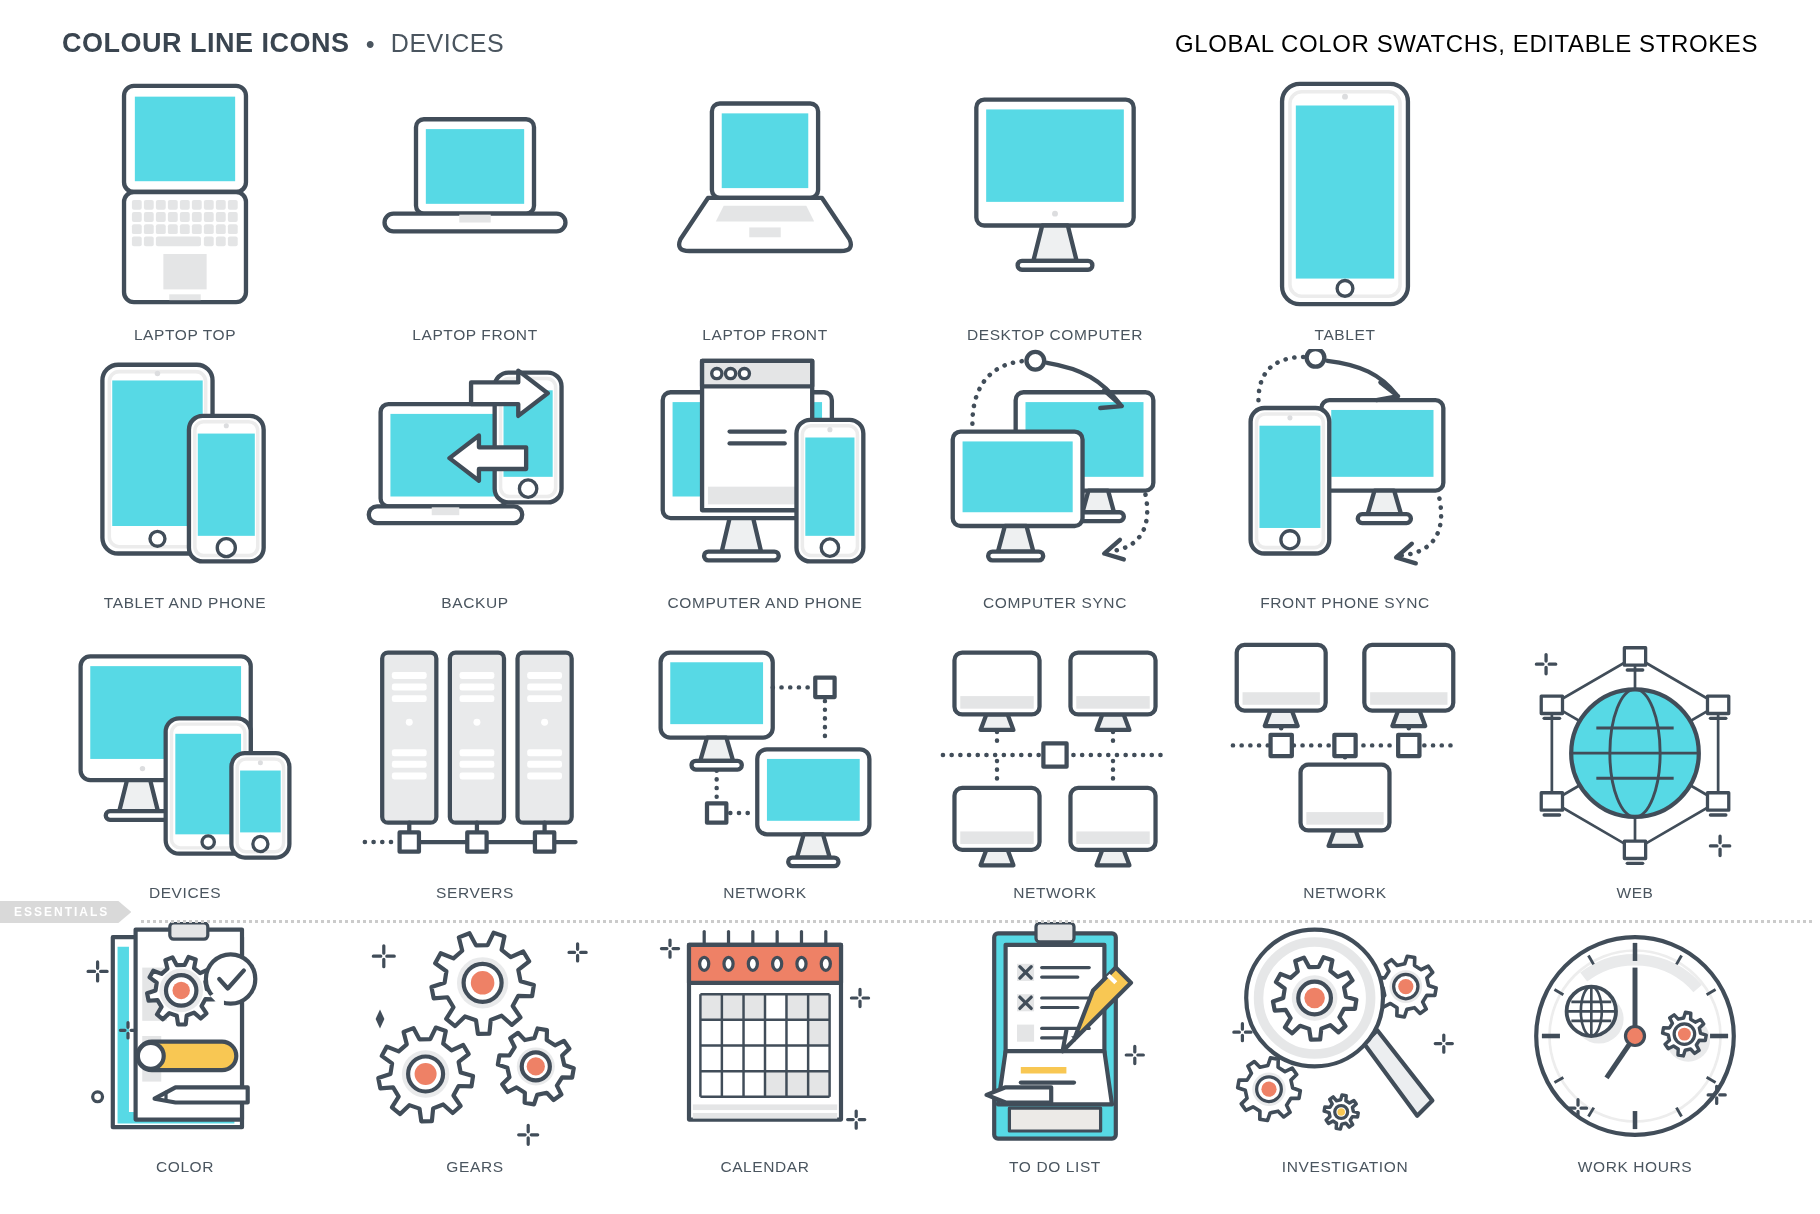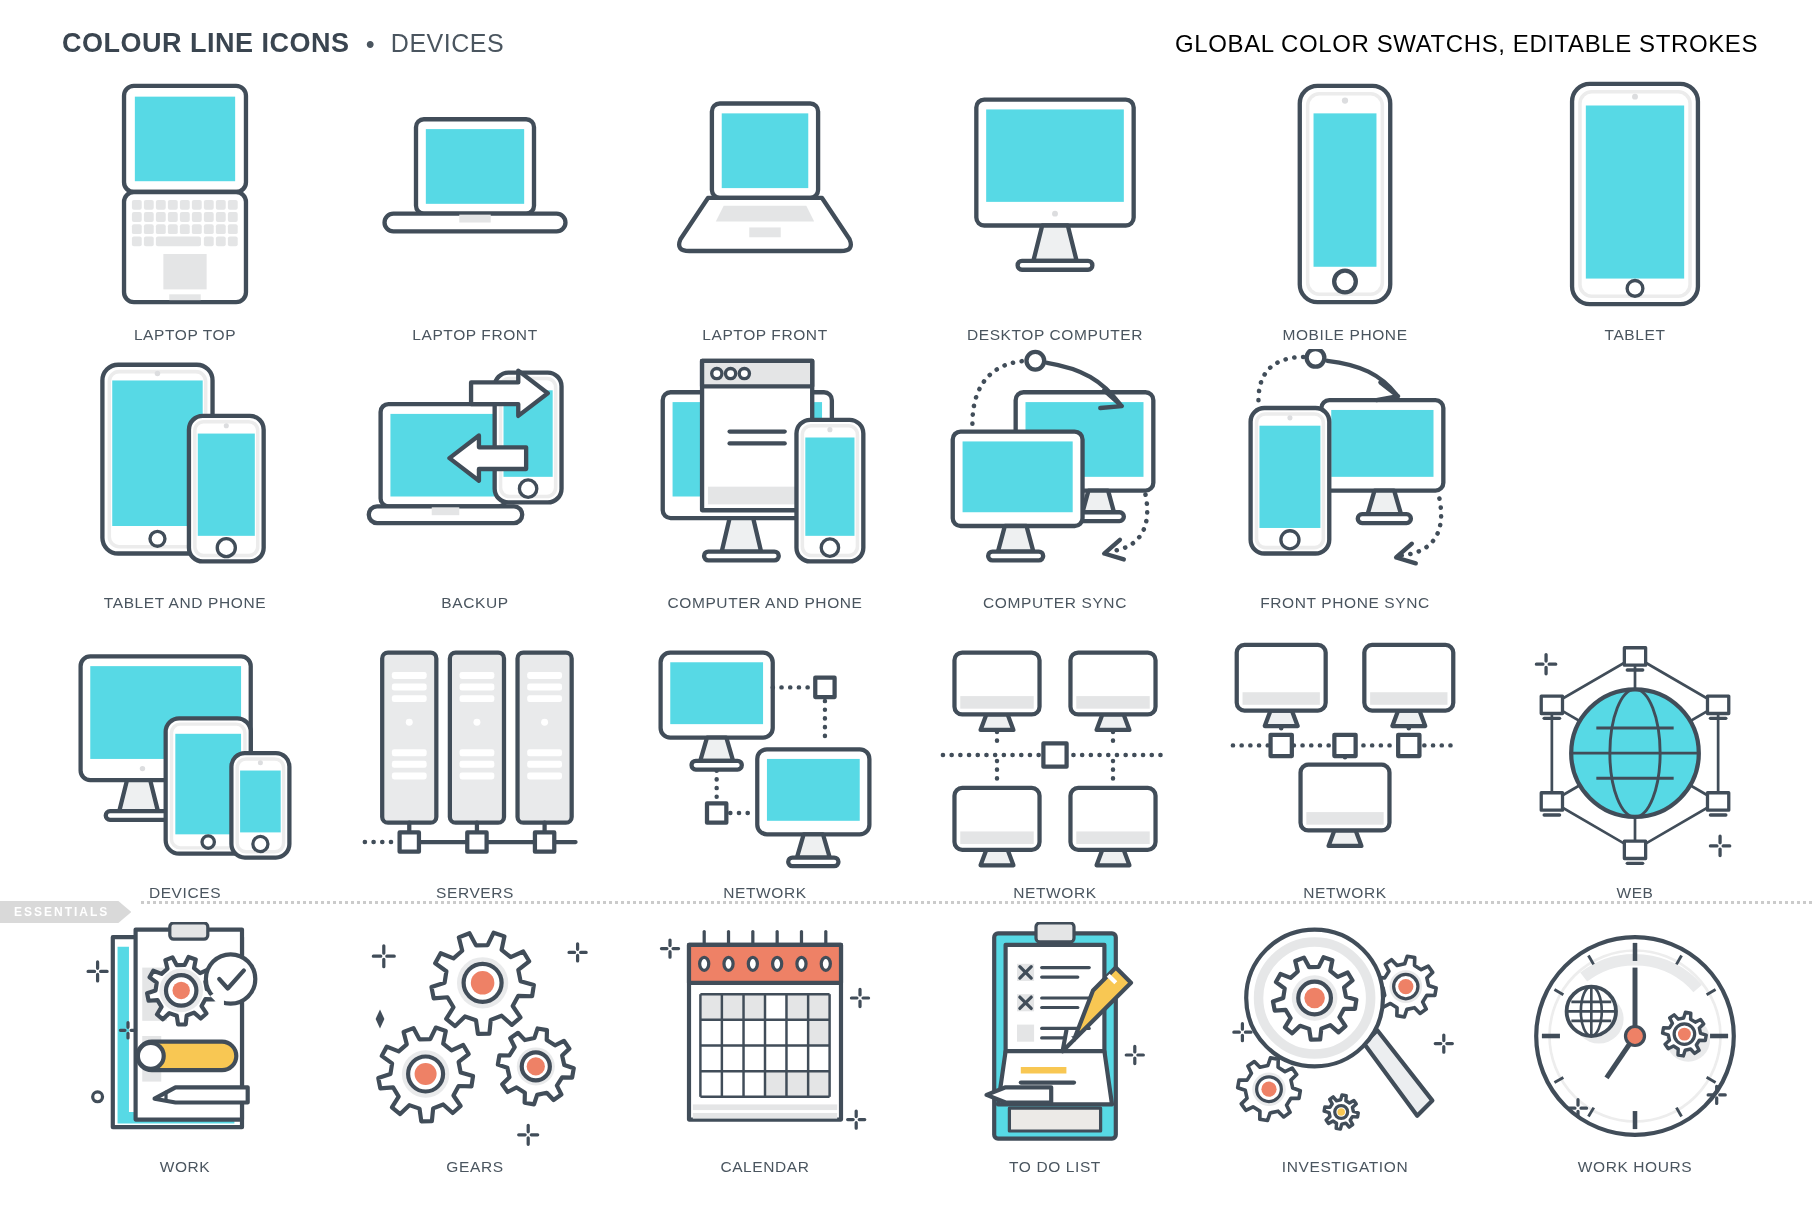--- a/index.html
+++ b/index.html
@@ -8,21 +8,21 @@
   .hdr-left{position:absolute;left:62px;top:28px;white-space:nowrap;}
   .hdr-left .bold{font-size:27px;font-weight:bold;letter-spacing:.5px;color:#3a4550;}
   .hdr-left .dot{font-size:24px;font-weight:bold;color:#4a555f;margin:0 12px;}
   .hdr-left .light{font-size:25px;font-weight:400;letter-spacing:.5px;color:#4a555f;}
   .hdr-right{position:absolute;right:62px;top:30px;font-size:24px;font-weight:400;
              letter-spacing:.6px;color:#000000;white-space:nowrap;}
   .row{position:absolute;left:40px;width:1740px;display:grid;grid-template-columns:repeat(6,1fr);}
   .cell{display:flex;flex-direction:column;align-items:center;}
   .icon-box{display:flex;align-items:center;justify-content:center;}
   .icon-label{margin-top:8px;font-size:15.5px;letter-spacing:.6px;color:#4a555f;text-align:center;}
-  .divider{position:absolute;left:0;top:901px;right:8px;display:flex;align-items:flex-start;height:22px;}
+  .divider{position:absolute;left:0;top:901px;right:8px;display:flex;align-items:flex-end;height:22px;}
   .badge{background:#d9d9d9;color:#fff;font-size:12px;font-weight:bold;letter-spacing:2px;
          padding:4px 22px 4px 14px;clip-path:polygon(0 0,calc(100% - 13px) 0,100% 50%,calc(100% - 13px) 100%,0 100%);}
   .dotline{flex:1;border-top:3px dotted #cbcbcb;margin-left:10px;height:0;}
 </style>
 </head>
 <body>
 
 <div class="page">
 
   <div class="hdr-left">
@@ -109,32 +109,20 @@
             <circle cx="60" cy="70" r="1.5" fill="#dcdddf"></circle>
             <polygon points="53.5,76 66.5,76 71,94 49,94" fill="#eef0f1" stroke="#414d59" stroke-width="2.2" stroke-linejoin="round" stroke-linecap="round"></polygon>
             <rect x="41" y="94" width="38" height="4.5" rx="2.2" fill="#fff" stroke="#414d59" stroke-width="2.2" stroke-linejoin="round" stroke-linecap="round"></rect>
           </svg>
         </div>
         <div class="icon-label">DESKTOP COMPUTER</div>
       </div>
       <div class="cell">
         <div class="icon-box" style="height: 248px;">
           <svg width="236" height="236" viewBox="0 0 120 120">
-            <rect x="37" y="5" width="46" height="110" rx="9" fill="#fff" stroke="#414d59" stroke-width="2.2" stroke-linejoin="round" stroke-linecap="round"></rect>
-            <rect x="41" y="9" width="38" height="102" rx="6" fill="none" stroke="#ececec" stroke-width="1.8"></rect>
-            <rect x="44" y="19" width="32" height="78" fill="#57d9e5"></rect>
-            <circle cx="60" cy="104.5" r="5.5" fill="#fff" stroke="#414d59" stroke-width="2.2" stroke-linejoin="round" stroke-linecap="round"></circle>
-            <circle cx="60" cy="12.5" r="1.6" fill="#dcdddf"></circle>
-          </svg>
-        </div>
-        <div class="icon-label">MOBILE PHONE</div>
-      </div>
-      <div class="cell">
-        <div class="icon-box" style="height: 248px;">
-          <svg width="236" height="236" viewBox="0 0 120 120">
             <rect x="28" y="4" width="64" height="112" rx="9" fill="#fff" stroke="#414d59" stroke-width="2.2" stroke-linejoin="round" stroke-linecap="round"></rect>
             <rect x="32" y="8" width="56" height="104" rx="6" fill="none" stroke="#ececec" stroke-width="1.8"></rect>
             <rect x="35" y="15" width="50" height="88" fill="#57d9e5"></rect>
             <circle cx="60" cy="108" r="4" fill="#fff" stroke="#414d59" stroke-width="1.7" stroke-linejoin="round" stroke-linecap="round"></circle>
             <circle cx="60" cy="10.5" r="1.5" fill="#dcdddf"></circle>
           </svg>
         </div>
         <div class="icon-label">TABLET</div>
       </div>
     </div>
@@ -422,21 +410,21 @@
             <path d="M78 30 L82.5 35 L91 25.5" fill="none" stroke="#414d59" stroke-width="2.2" stroke-linejoin="round" stroke-linecap="round"></path>
             <rect x="35" y="63" width="52" height="15" rx="7.5" fill="#f8c753" stroke="#414d59" stroke-width="2.2" stroke-linejoin="round" stroke-linecap="round"></rect>
             <circle cx="42" cy="70.5" r="6.8" fill="#fff" stroke="#414d59" stroke-width="2.2" stroke-linejoin="round" stroke-linecap="round"></circle>
             <polygon points="44,93 55,87 93,87 93,95 55,95" fill="#fff" stroke="#414d59" stroke-width="2.2" stroke-linejoin="round" stroke-linecap="round"></polygon>
             <line x1="50" y1="89.5" x2="50" y2="93" stroke="#414d59" stroke-width="1.7" stroke-linejoin="round" stroke-linecap="round"></line>
             <path d="M9 26 H12.4 M15.6 26 H19 M14 21 V24.4 M14 27.6 V31" stroke="#414d59" stroke-width="1.7" stroke-linejoin="round" stroke-linecap="round"></path>
             <path d="M26 57 H28.4 M31.6 57 H34 M30 53 V55.4 M30 58.6 V61" stroke="#414d59" stroke-width="1.7" stroke-linejoin="round" stroke-linecap="round"></path>
             <circle cx="14" cy="92" r="2.6" fill="none" stroke="#414d59" stroke-width="1.7" stroke-linejoin="round" stroke-linecap="round"></circle>
           </svg>
         </div>
-        <div class="icon-label">WORK</div>
+        <div class="icon-label">COLOR</div>
       </div>
       <div class="cell">
         <div class="icon-box" style="height: 228px;">
           <svg width="228" height="228" viewBox="0 0 120 120">
             <polygon points="90.98,33.13 90.06,39.08 82.79,38.84 79.85,44.20 83.94,50.21 79.41,54.17 74.00,49.32 68.29,51.53 67.57,58.76 61.55,58.89 60.53,51.70 54.73,49.72 49.53,54.80 44.84,51.03 48.68,44.86 45.51,39.62 38.26,40.16 37.09,34.26 44.00,32.00 44.94,25.95 39.04,21.71 41.94,16.44 48.68,19.14 53.28,15.11 51.49,8.07 57.10,5.90 60.53,12.30 66.65,12.18 69.80,5.63 75.50,7.57 74.00,14.68 78.77,18.51 85.39,15.53 88.51,20.67 82.79,25.16 83.98,31.16" fill="#fff" stroke="#414d59" stroke-width="2.2" stroke-linejoin="round"></polygon>
             <circle cx="64" cy="32" r="13.5" fill="#e9eaeb"></circle>
             <circle cx="64" cy="32" r="10" fill="#fff" stroke="#414d59" stroke-width="2.2" stroke-linejoin="round" stroke-linecap="round"></circle>
             <circle cx="64" cy="32" r="6.2" fill="#ee8166"></circle>
             <polygon points="58.98,81.05 58.13,86.55 51.38,86.33 48.66,91.29 52.46,96.86 48.27,100.53 43.25,96.02 37.97,98.07 37.31,104.78 31.73,104.90 30.79,98.22 25.43,96.39 20.60,101.11 16.26,97.62 19.83,91.89 16.90,87.05 10.17,87.56 9.09,82.09 15.50,80.00 16.37,74.41 10.89,70.47 13.57,65.59 19.83,68.11 24.09,64.38 22.42,57.84 27.61,55.83 30.79,61.78 36.45,61.66 39.37,55.58 44.64,57.38 43.25,63.98 47.66,67.53 53.81,64.75 56.69,69.51 51.38,73.67 52.48,79.23" fill="#fff" stroke="#414d59" stroke-width="2.2" stroke-linejoin="round"></polygon>
             <circle cx="34" cy="80" r="12.5" fill="#e9eaeb"></circle>

